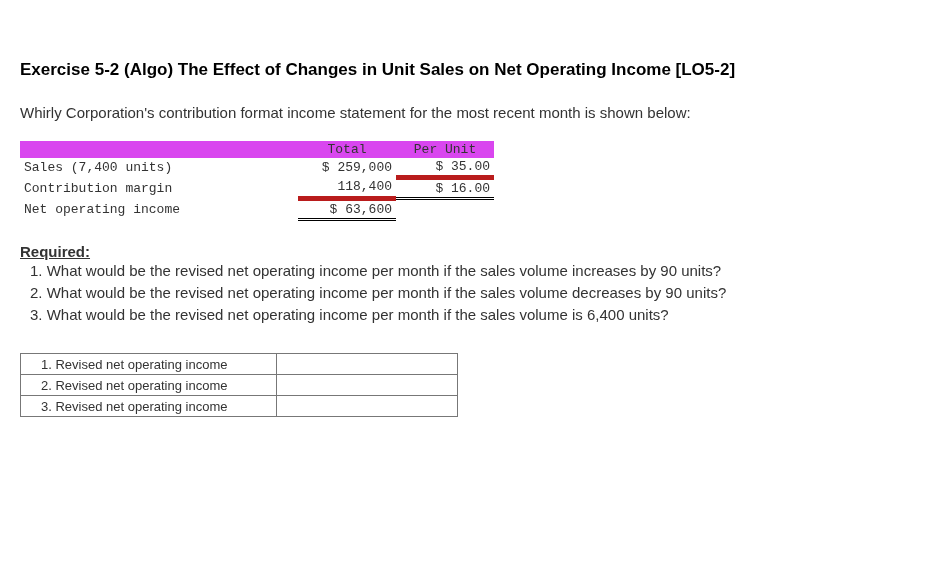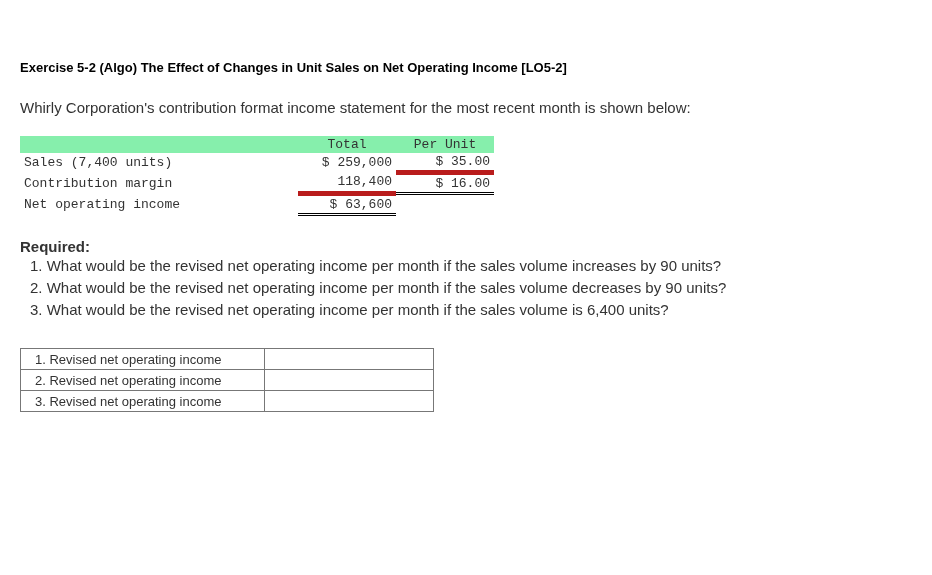--- a/index.html
+++ b/index.html
@@ -6,21 +6,21 @@
       font-family: Arial, Helvetica, sans-serif;
       font-size: 14px;
       color: #333;
       margin: 0;
       padding: 60px 20px 20px 20px;
       width: 932px;
       box-sizing: border-box;
     }
     .title {
       font-weight: bold;
-      font-size: 13px;
+      font-size: 17px;
       margin-bottom: 24px;
       color: #000;
     }
     .intro {
       font-size: 15px;
       margin-bottom: 20px;
       color: #333;
     }
     .income-table {
       border-collapse: collapse;
@@ -38,57 +38,58 @@
     }
     .income-table .total-col {
       text-align: right;
       width: 90px;
     }
     .income-table .perunit-col {
       text-align: right;
       width: 90px;
     }
     .header-row td {
-      background: #86efac;
+      background: #d946ef;
     }
     .header-row .total-col,
     .header-row .perunit-col {
       text-align: center;
     }
     .underline-single {
       border-bottom: 1px solid #000;
     }
     .bd-top {
       border-top: 5px solid #b91c1c;
       font-family: Liberation Mono, monospace;
     }
     .bd-dbl-bottom {
       border-bottom: 3px double #000;
     }
     .required-head {
       font-weight: bold;
       font-size: 15px;
+      text-decoration: underline;
     }
     .required-sub {
       font-size: 15px;
       margin-bottom: 16px;
     }
     .questions {
       font-size: 15px;
       margin-left: 10px;
       margin-bottom: 28px;
       line-height: 1.45;
     }
     .answer-table {
       border-collapse: collapse;
       font-size: 13px;
     }
     .answer-table td {
       border: 1px solid #777;
-      padding: 2px 14px;
+      padding: 2px 20px;
     }
     .answer-table .ans-label {
       width: 215px;
       background: #fff;
     }
     .answer-table .ans-input {
       width: 140px;
       background: #fff;
     }
     .answer-table input {

